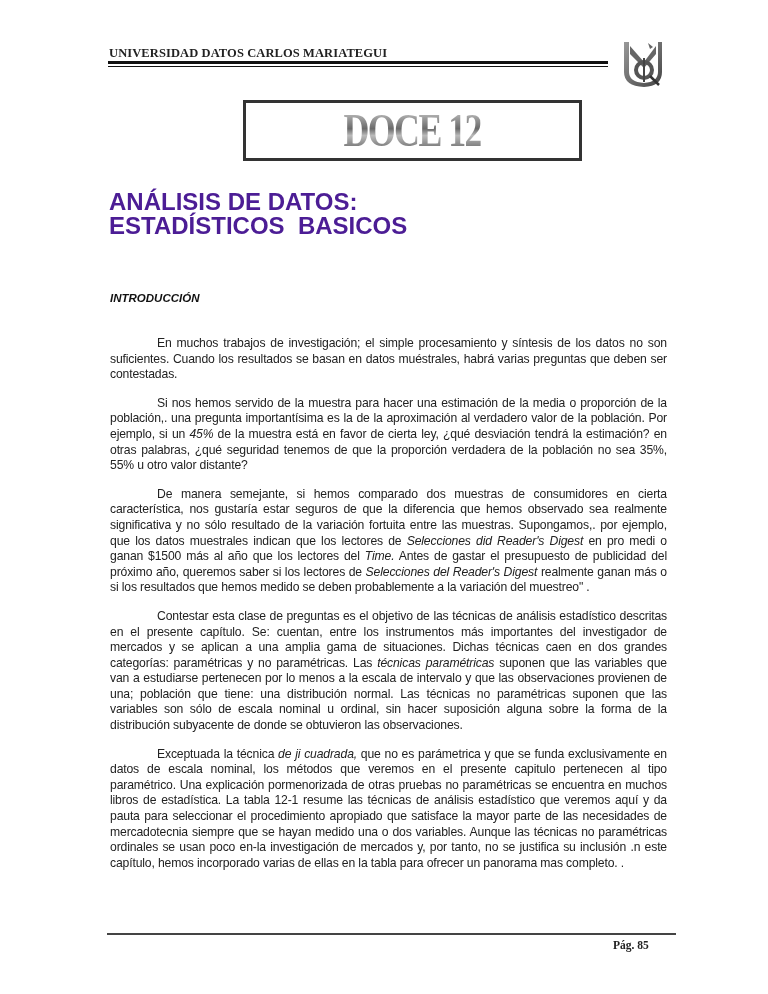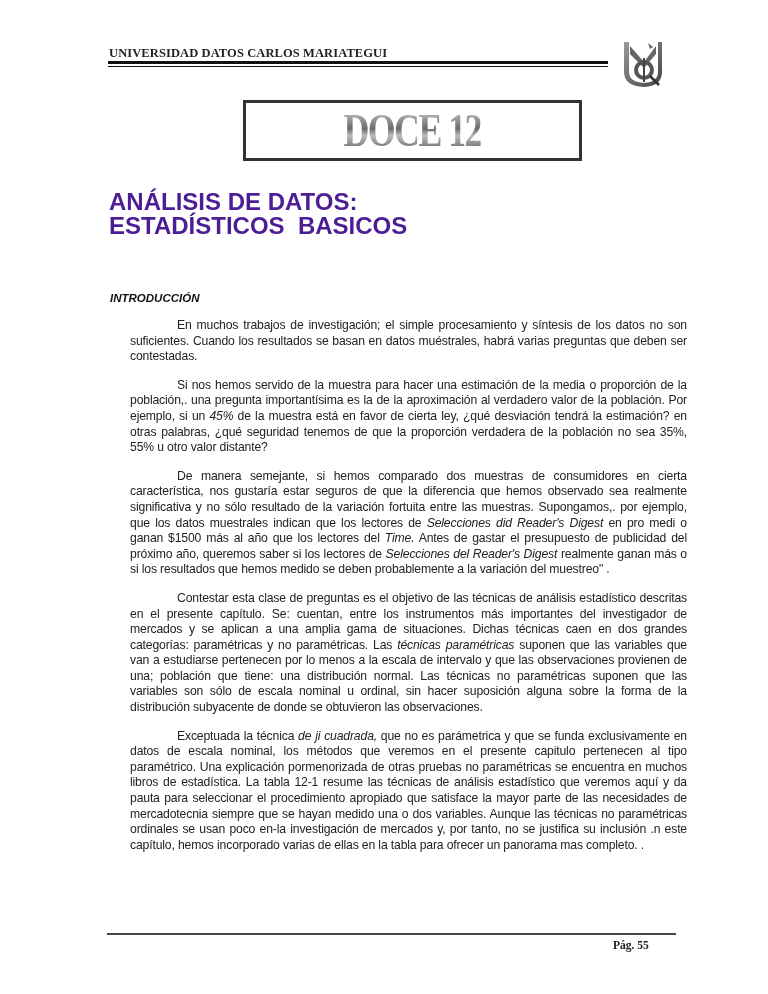--- a/index.html
+++ b/index.html
@@ -83,22 +83,22 @@
 <div class="title-box">
   <div class="title-box-inner">
     <span class="chapter-word">DOCE 12</span>
   </div>
 </div>
 
 <div class="main-title"><div>ANÁLISIS DE DATOS:</div><div>ESTADÍSTICOS  BASICOS</div></div>
 
 <div class="section-heading">INTRODUCCIÓN</div>
 
-<div class="body-text" id="body" style="top:318px;margin-left:20px;">
+<div class="body-text" id="body" style="top:336px;">
     <p><span>En muchos trabajos de investigación; el simple procesamiento y síntesis de los datos no son suficientes. Cuando los resultados se basan en datos muéstrales, habrá varias preguntas que deben ser contestadas.</span></p>
     <p><span>Si nos hemos servido de la muestra para hacer una estimación de la media o proporción de la población,. una pregunta importantísima es la de la aproximación al verdadero valor de la población. Por ejemplo, si un </span><em>45%</em><span> de la muestra está en favor de cierta ley, ¿qué desviación tendrá la estimación? en otras palabras, ¿qué seguridad tenemos de que la proporción verdadera de la población no sea 35%, 55% u otro valor distante?</span></p>
     <p><span>De manera semejante, si hemos comparado dos muestras de consumidores en cierta característica, nos gustaría estar seguros de que la diferencia que hemos observado sea realmente significativa y no sólo resultado de la variación fortuita entre las muestras. Supongamos,. por ejemplo, que los datos muestrales indican que los lectores de </span><em>Selecciones did Reader's Digest</em><span> en pro medi o ganan $1500 más al año que los lectores del </span><em>Time.</em><span> Antes de gastar el presupuesto de publicidad del próximo año, queremos saber si los lectores de </span><em>Selecciones del Reader's Digest</em><span> realmente ganan más o si los resultados que hemos medido se deben probablemente a la variación del muestreo" .</span></p>
     <p><span>Contestar esta clase de preguntas es el objetivo de las técnicas de análisis estadístico descritas en el presente capítulo. Se: cuentan, entre los instrumentos más importantes del investigador de mercados y se aplican a una amplia gama de situaciones. Dichas técnicas caen en dos grandes categorías: paramétricas y no paramétricas. Las </span><em>técnicas paramétricas</em><span> suponen que las variables que van a estudiarse pertenecen por lo menos a la escala de intervalo y que las observaciones provienen de una; población que tiene: una distribución normal. Las técnicas no paramétricas suponen que las variables son sólo de escala nominal u ordinal, sin hacer suposición alguna sobre la forma de la distribución subyacente de donde se obtuvieron las observaciones.</span></p>
     <p><span>Exceptuada la técnica </span><em>de ji cuadrada,</em><span> que no es parámetrica y que se funda exclusivamente en datos de escala nominal, los métodos que veremos en el presente capitulo pertenecen al tipo paramétrico. Una explicación pormenorizada de otras pruebas no paramétricas se encuentra en muchos libros de estadística. La tabla 12-1 resume las técnicas de análisis estadístico que veremos aquí y da pauta para seleccionar el procedimiento apropiado que satisface la mayor parte de las necesidades de mercadotecnia siempre que se hayan medido una o dos variables. Aunque las técnicas no paramétricas ordinales se usan poco en-la investigación de mercados y, por tanto, no se justifica su inclusión .n este capítulo, hemos incorporado varias de ellas en la tabla para ofrecer un panorama mas completo.  .</span></p>
   </div>
 
 <div class="footer-rule"></div>
-<div class="page-number">Pág. 55</div>
+<div class="page-number">Pág. 85</div>
 
 </body></html>

